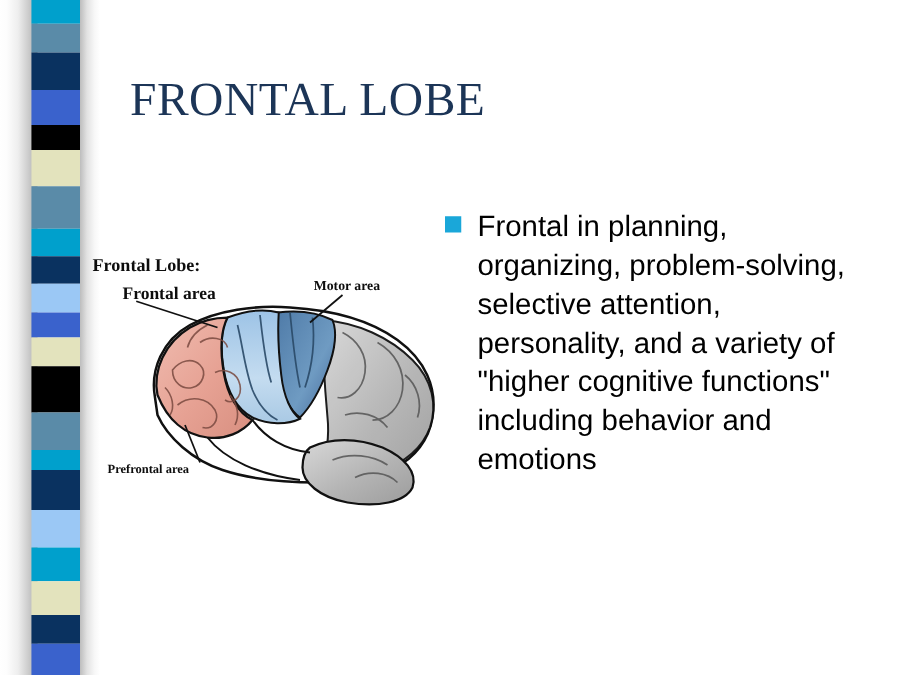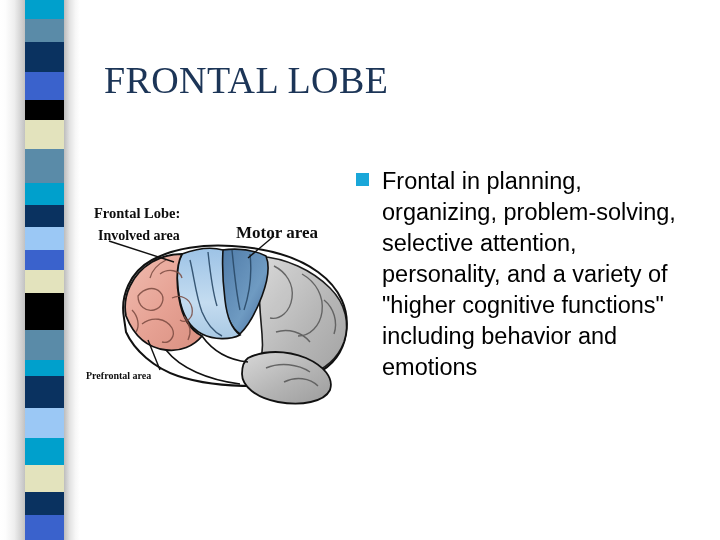--- a/index.html
+++ b/index.html
@@ -65,23 +65,23 @@
   .figure{
     position:absolute;left:62px;top:200px;width:300px;height:220px;
   }
   .fig-label{
     position:absolute;
     font-family:"Liberation Serif", serif;
     font-weight:bold;
     color:#0d0d0d;
     white-space:nowrap;
   }
-  .lbl-frontal{left:12px;top:5px;font-size:14.5px;margin-left:20px;}
+  .lbl-frontal{left:12px;top:5px;font-size:14.5px;}
   .lbl-premotor{left:36px;top:28px;font-size:14px;}
-  .lbl-motor{left:174px;top:23px;font-size:17px;}
+  .lbl-motor{left:189px;top:23px;font-size:11px;}
   .lbl-prefrontal{left:24px;top:170px;font-size:10px;}
 
   .brain-svg{position:absolute;left:0;top:0;}
 </style>
 </head>
 <body>
 
 <div class="slide" style="background: rgb(255, 255, 255);">
 
   <div class="band-wrap">
@@ -194,21 +194,21 @@
         <path d="M140,136 C150,150 166,160 186,162"></path>
         <path d="M104,150 C118,168 146,180 178,184"></path>
       </g>
 
       <line x1="47" y1="41" x2="112" y2="62" stroke="#111111" stroke-width="1.4"></line>
       <line x1="212" y1="36" x2="186" y2="58" stroke="#111111" stroke-width="1.4"></line>
       <line x1="98" y1="170" x2="86" y2="140" stroke="#111111" stroke-width="1.4"></line>
     </svg>
 
     <div class="fig-label lbl-frontal">Frontal Lobe:</div>
-    <div class="fig-label lbl-premotor">Involved area</div>
+    <div class="fig-label lbl-premotor">Frontal area</div>
     <div class="fig-label lbl-motor">Motor area</div>
     <div class="fig-label lbl-prefrontal">Prefrontal area</div>
   </div>
 
   <div class="body-block">
     <div class="bullet-row">
       <div class="bullet-marker" style="background: rgb(26, 167, 217);"></div>
       <div class="bullet-text">Frontal in planning, organizing, problem-solving, selective attention, personality, and a variety of "higher cognitive functions" including behavior and emotions</div>
     </div>
   </div>

